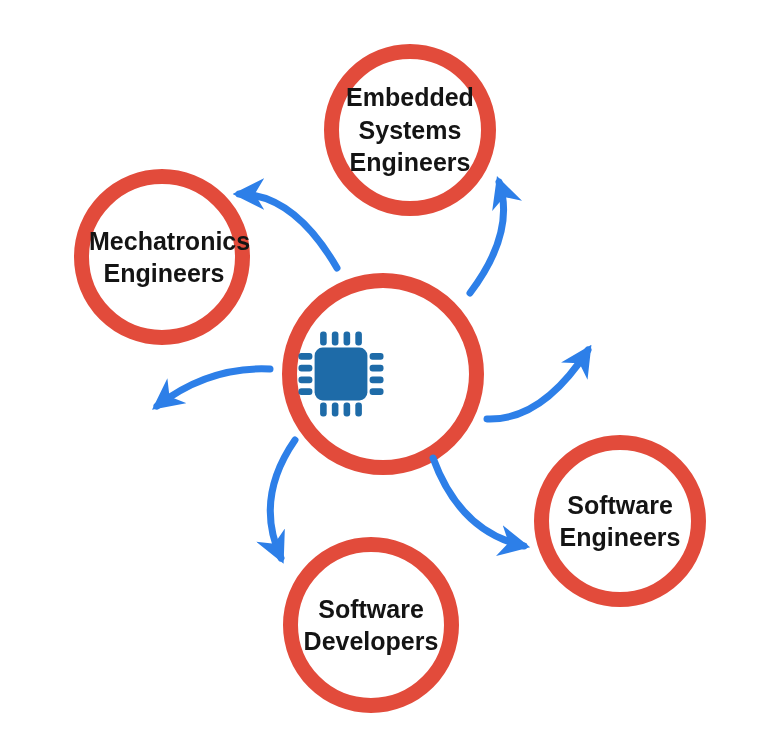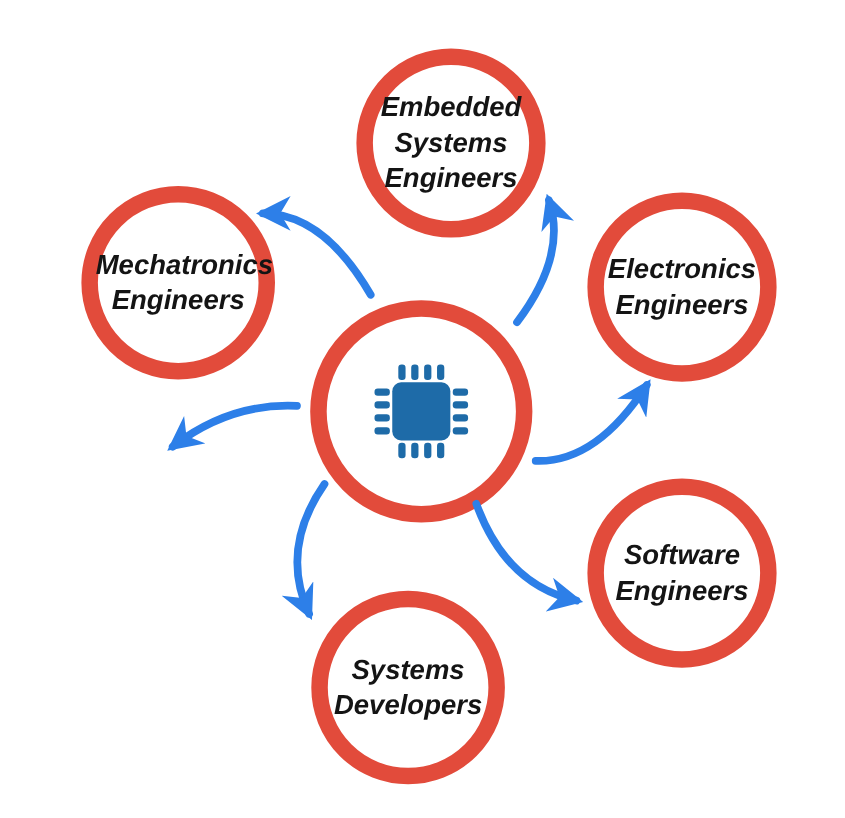--- a/index.html
+++ b/index.html
@@ -15,23 +15,22 @@
     background: var(--bg, #ffffff);
   }
   .node {
     position: absolute;
     box-sizing: border-box;
     border: 15px solid var(--ring, #E24B3B);
     background: var(--node-fill, #ffffff);
     border-radius: 50%;
     display: flex;
     align-items: center;
-    justify-content: center;
+    justify-content: flex-start;
     z-index: 1;
-    font-style: italic;
   }
   .node-label {
     display: block;
     width: 150px;
     text-align: center;
     font-weight: 700;
     font-size: 25px;
     line-height: 1.3;
     color: var(--text, #141414);
     overflow: visible;
@@ -92,28 +91,25 @@
       <rect x="99" y="63.5" width="19" height="9" rx="4"></rect>
       <rect x="99" y="79.5" width="19" height="9" rx="4"></rect>
 
       <rect x="24" y="24" width="72" height="72" rx="11"></rect>
     </svg>
   </div>
 
   <div class="node node-embedded">
     <span class="node-label">Embedded Systems Engineers</span>
   </div>
-  <div class="node node-electronics">
-    <span class="node-label">Electronics Engineers</span>
-  </div>
   <div class="node node-computer">
     <span class="node-label">Software Engineers</span>
   </div>
   <div class="node node-software">
-    <span class="node-label">Systems Developers</span>
+    <span class="node-label">Software Developers</span>
   </div>
   <div class="node node-mechatronics">
     <span class="node-label">Mechatronics Engineers</span>
   </div>
 
   <svg class="arrows" viewBox="0 0 768 744">
     <defs>
       <marker id="arrowhead" viewBox="0 0 10 10" refX="8" refY="5" markerWidth="4.5" markerHeight="4.5" orient="auto-start-reverse">
         <path d="M0,0 L10,5 L0,10 L3,5 Z"></path>
       </marker>

